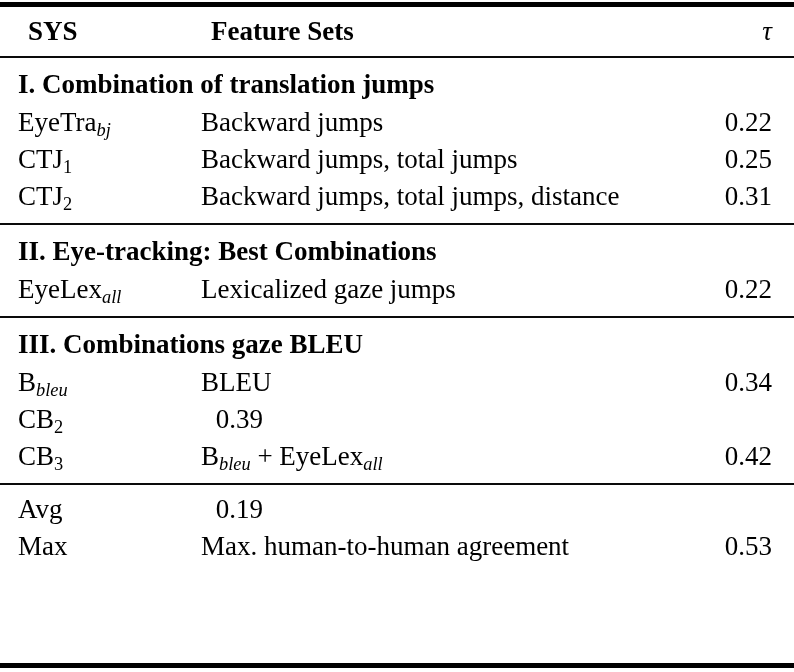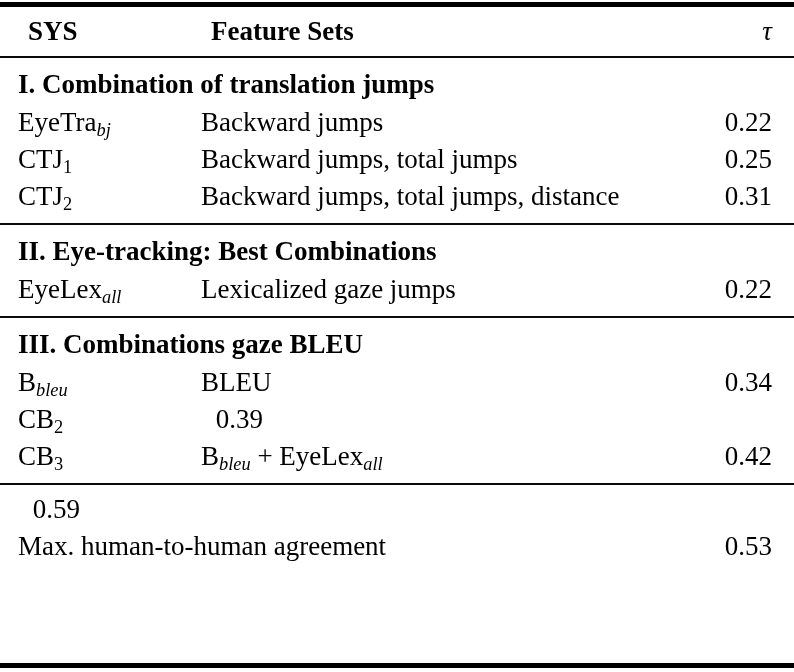--- a/index.html
+++ b/index.html
@@ -151,23 +151,25 @@
         </div>
         <div class="row">
           <div class="col-sys"><span>CB</span><span class="sub">3</span></div>
           <div class="col-feat"><span>B</span><span class="sub it">bleu</span><span> + EyeLex</span><span class="sub it">all</span></div>
           <div class="col-tau">0.42</div>
         </div>
       </div>
       <div class="rule-thin"></div>
       <div class="section">
         <div class="row">
-          <div class="col-tau">0.59</div>
+          <div class="col-sys"><span>Avg</span></div>
+          <div class="col-tau">0.19</div>
         </div>
         <div class="row">
+          <div class="col-sys"><span>Max</span></div>
           <div class="col-feat"><span>Max. human-to-human agreement</span></div>
           <div class="col-tau">0.53</div>
         </div>
       </div>
     </div>
 
   <div class="rule-thick"></div>
   <div class="bottom-pad"></div>
 </div>
 

